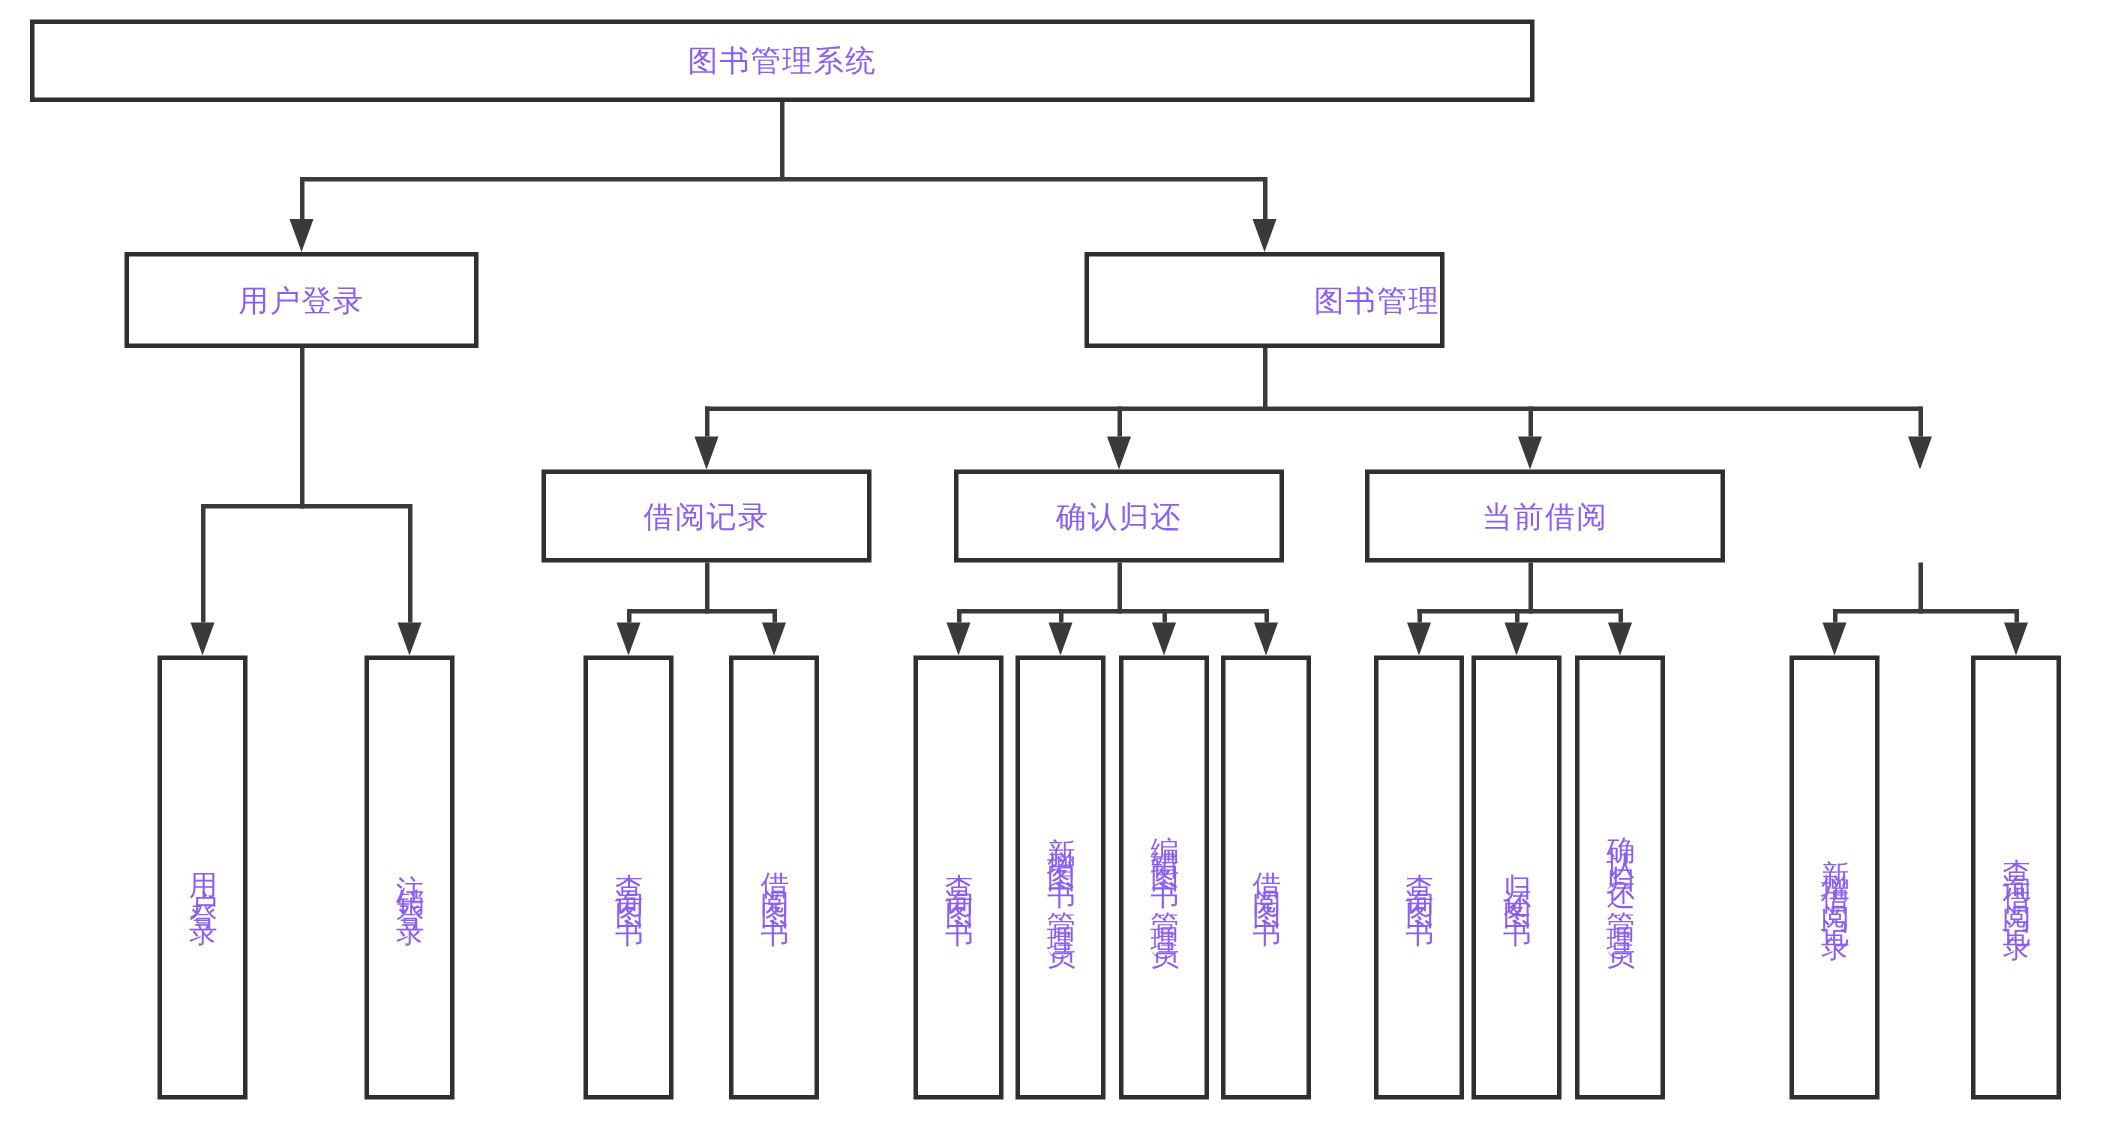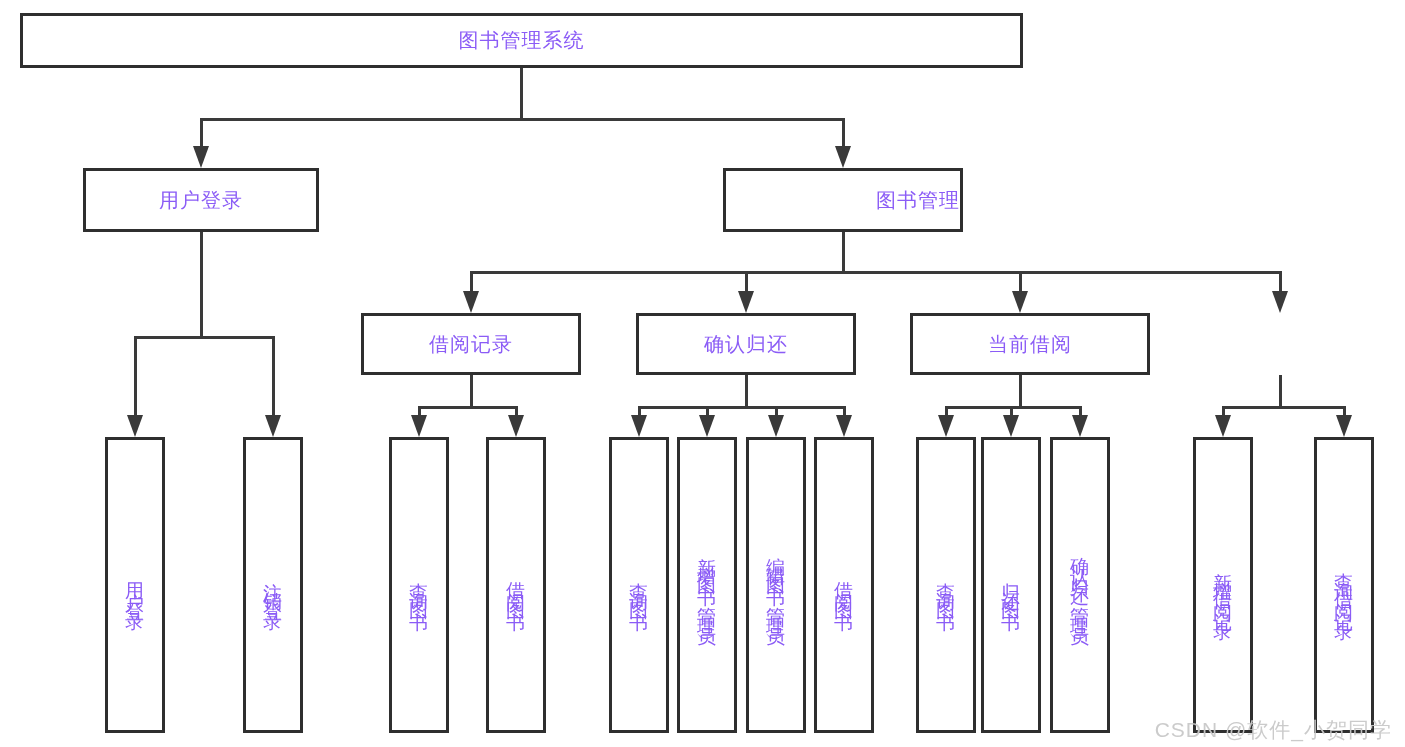--- a/index.html
+++ b/index.html
@@ -173,15 +173,14 @@
     <span>确认归还（管理员）</span>
   </div>
 
   <div class="node vnode" style="left:1193px; top:437px; width:60px; height:296px;">
     <span>新增借阅记录</span>
   </div>
   <div class="node vnode" style="left:1314px; top:437px; width:60px; height:296px;">
     <span>查询借阅记录</span>
   </div>
 
-  <div class="watermark">CSDN @软件_小贺同学</div>
 
 </div>
 
 </body></html>

